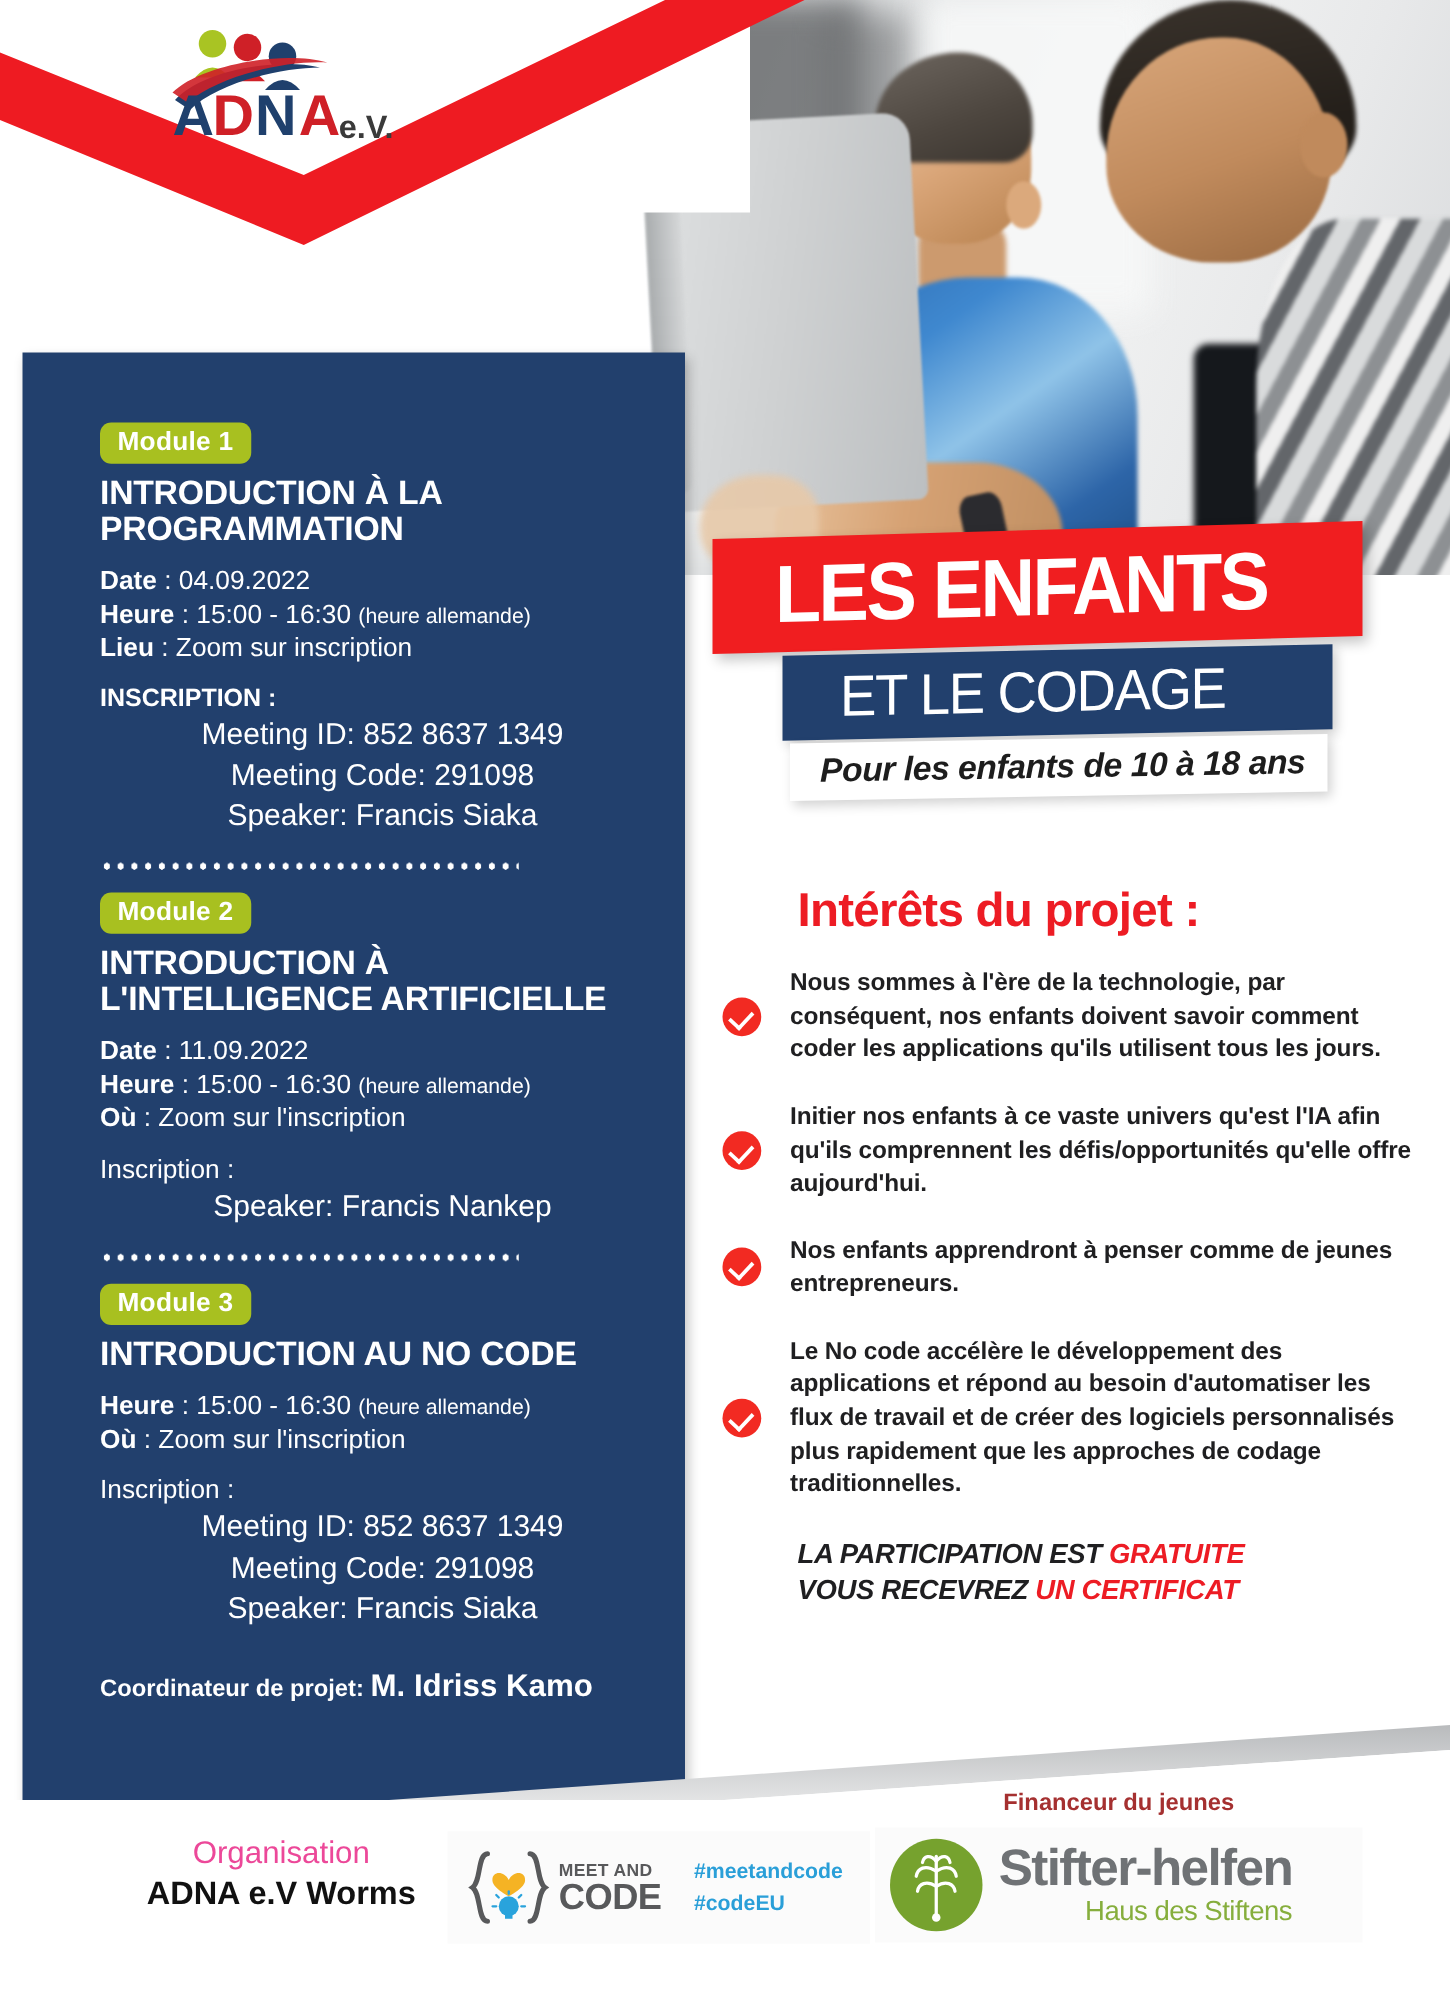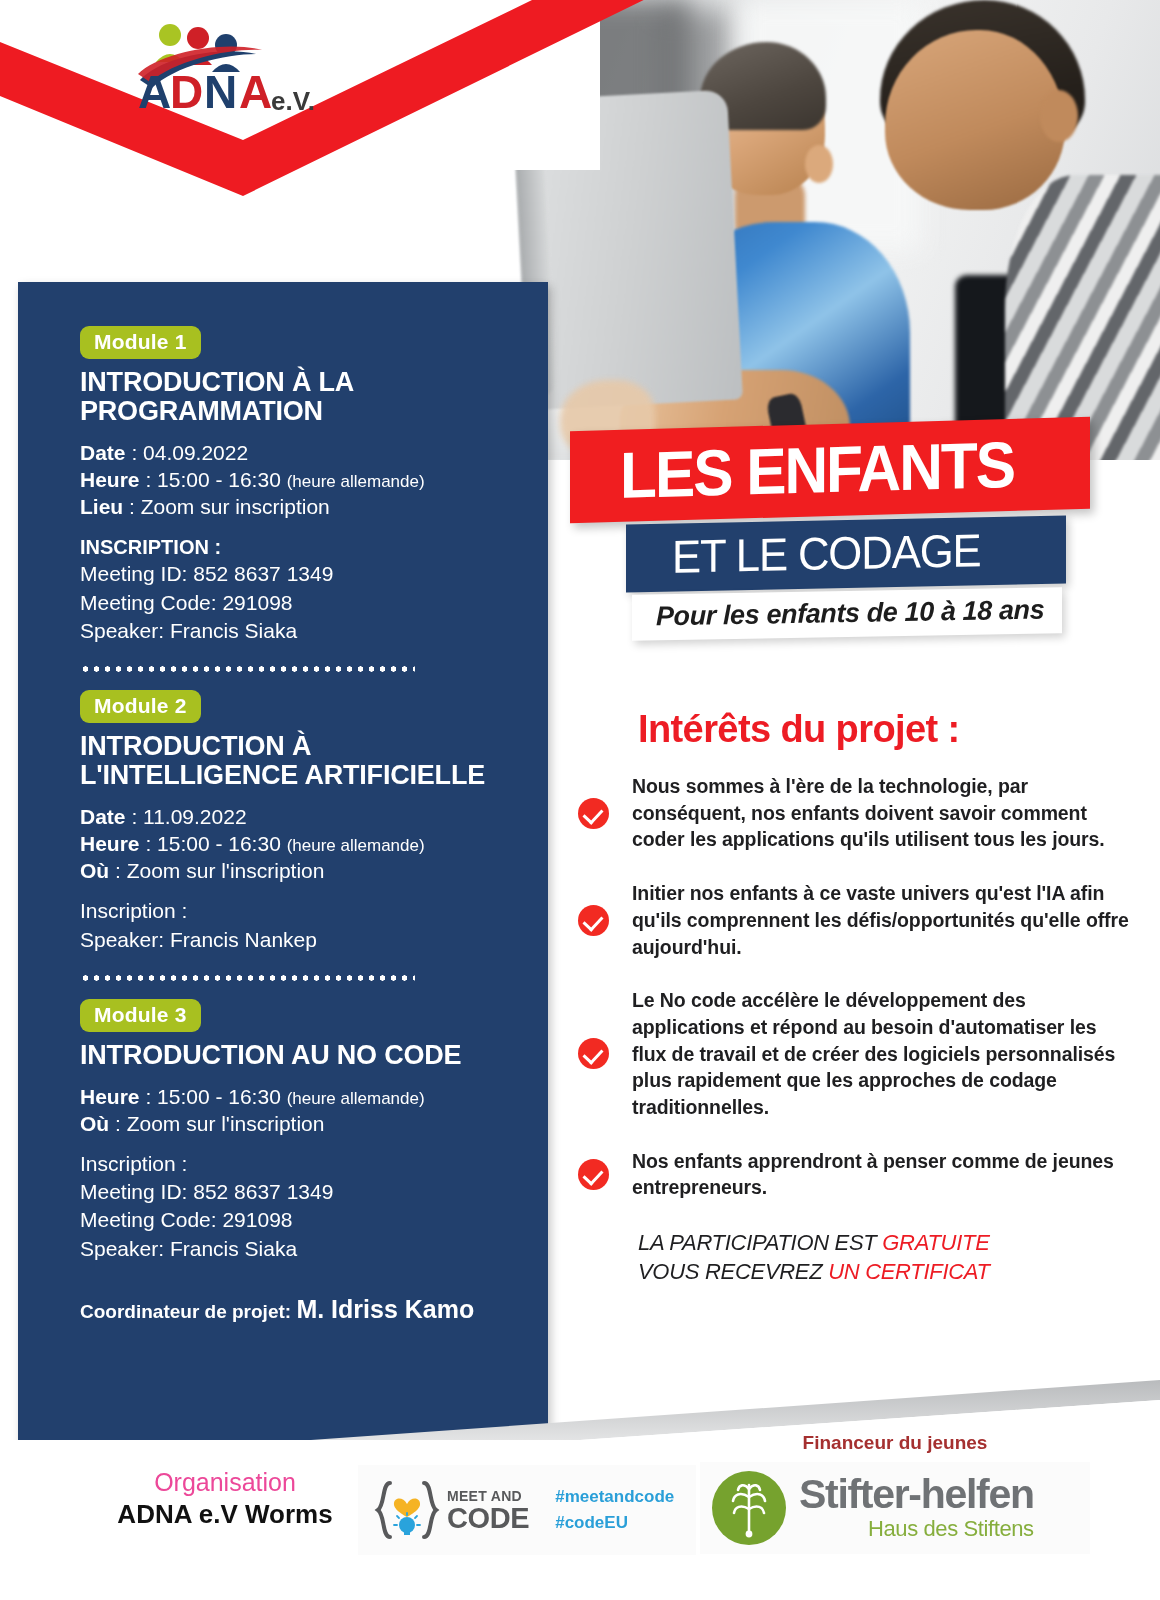--- a/index.html
+++ b/index.html
@@ -85,40 +85,40 @@
   }
 
   
   #logo{ position:absolute; left:130px; top:18px; width:230px; height:100px; }
 
   
   #navy-panel{
     position:absolute; left:18px; top:282px; width:530px; height:1162px;
     background:#22406d;
     color:#ffffff;
-    padding:44px 0 0 62px;
+    padding:56px 0 0 62px;
     box-shadow:3px 4px 9px rgba(0,0,0,.22);
   }
   .module{ width:452px; }
   .badge{
     display:inline-block; background:#a8c020; color:#ffffff;
     font-size:21px; font-weight:bold; letter-spacing:.2px;
     padding:4px 14px 5px 14px; border-radius:9px; margin-bottom:9px;
   }
   .mod-title{
     font-size:27px; font-weight:bold; line-height:1.07;
     letter-spacing:-.2px; margin-bottom:13px; text-transform:uppercase;
   }
   .meta-line{ font-size:21px; line-height:1.30; }
   .meta-line b{ font-weight:bold; }
   .small-note{ font-size:17px; }
   .gap{ height:13px; }
   .insc-head{ font-size:20px; font-weight:bold; line-height:1.34; }
   .insc-head-reg{ font-size:21px; font-weight:normal; line-height:1.34; }
-  .insc-line{ font-size:21px; line-height:1.34; }
+  .insc-line{ font-size:24px; line-height:1.34;text-align:center; }
   .dotline{
     width:335px; height:6px; margin:21px 0 18px 0;
     background-image:radial-gradient(circle, #ffffff 42%, rgba(255,255,255,0) 44%);
     background-size:11px 6px; background-repeat:repeat-x;
   }
   #coordinator{ font-size:19px; font-weight:bold; margin-top:32px; }
   #coordinator .coord-name{ font-size:25px; font-weight:bold; }
 
   
   #title-block{ position:absolute; left:548px; top:424px; width:612px; height:230px; }
@@ -168,21 +168,21 @@
   .check::after{
     content:""; position:absolute; left:9px; top:7px;
     width:9px; height:15px; border:solid #ffffff;
     border-width:0 3.2px 3.2px 0; transform:rotate(43deg);
   }
   .bullet p{
     font-size:19.5px; font-weight:bold; line-height:1.37; color:#1f1f21;
     letter-spacing:-.1px;
   }
   #participation{
-    margin:22px 0 0 60px; font-size:22px; font-weight:normal; font-style:italic;
+    margin:22px 0 0 60px; font-size:22px; font-weight:bold; font-style:italic;
     line-height:1.32; color:#1f1f21; letter-spacing:-.3px;
   }
   #participation .hl{ color:#ed1c24; }
 
   
   #footer-diag{
     position:absolute; left:0; top:1380px; width:1160px; height:220px;
   }
   #footer{
     position:absolute; left:0; top:1440px; width:1160px; height:160px;
@@ -370,25 +370,25 @@
   <div class="bullet">
     <span class="check"></span>
     <p>Nous sommes à l'ère de la technologie, par conséquent, nos enfants doivent savoir comment coder les applications qu'ils utilisent tous les jours.</p>
   </div>
   <div class="bullet">
     <span class="check"></span>
     <p>Initier nos enfants à ce vaste univers qu'est l'IA afin qu'ils comprennent les défis/opportunités qu'elle offre aujourd'hui.</p>
   </div>
   <div class="bullet">
     <span class="check"></span>
-    <p>Le No code accélère le développement des applications et répond au besoin d'automatiser les flux de travail et de créer des logiciels personnalisés plus rapidement que les approches de codage traditionnelles.</p>
+    <p>Nos enfants apprendront à penser comme de jeunes entrepreneurs.</p>
   </div>
   <div class="bullet">
     <span class="check"></span>
-    <p>Nos enfants apprendront à penser comme de jeunes entrepreneurs.</p>
+    <p>Le No code accélère le développement des applications et répond au besoin d'automatiser les flux de travail et de créer des logiciels personnalisés plus rapidement que les approches de codage traditionnelles.</p>
   </div>
 
   <div id="participation">
     <span>LA PARTICIPATION EST </span><span class="hl">GRATUITE</span><br>
     <span>VOUS RECEVREZ </span><span class="hl">UN CERTIFICAT</span>
   </div>
 </div>
 
 <svg id="footer-diag" viewBox="0 0 1160 220">
   <defs>

